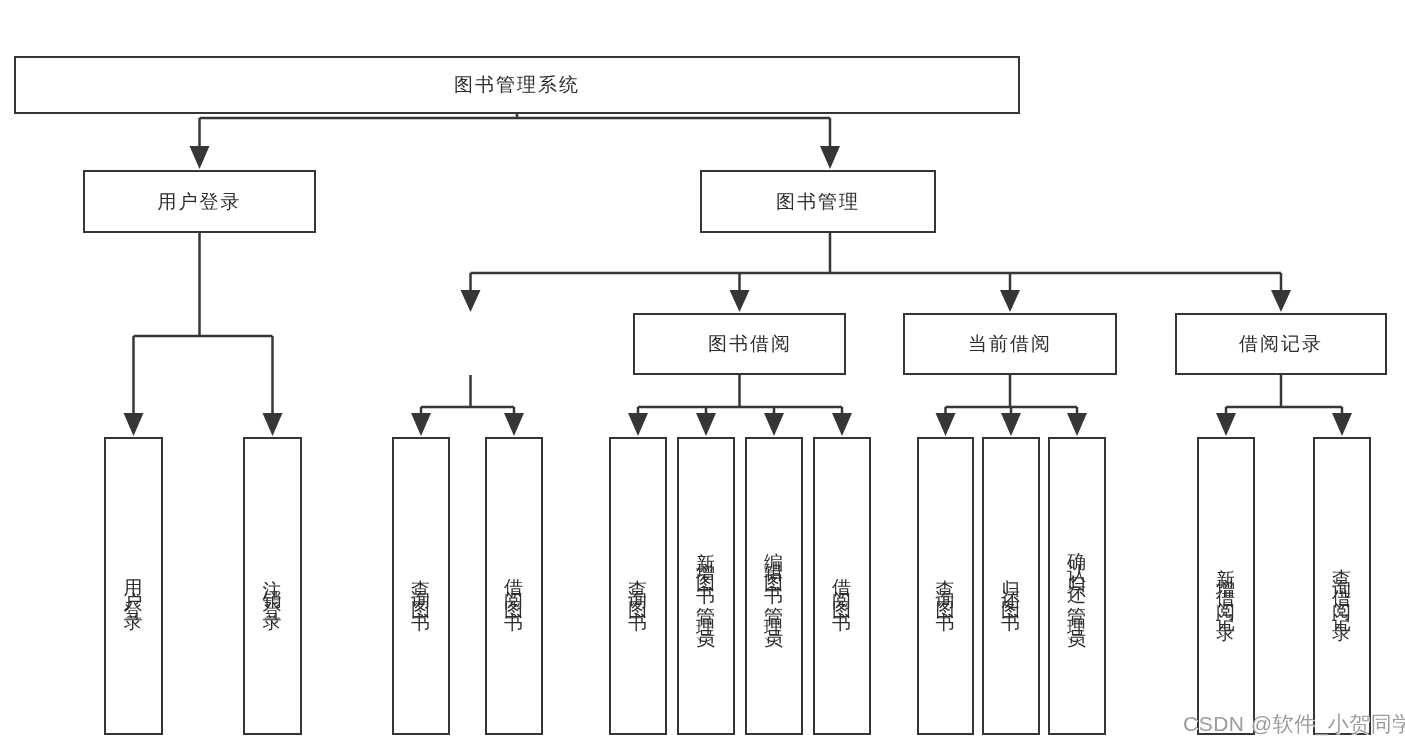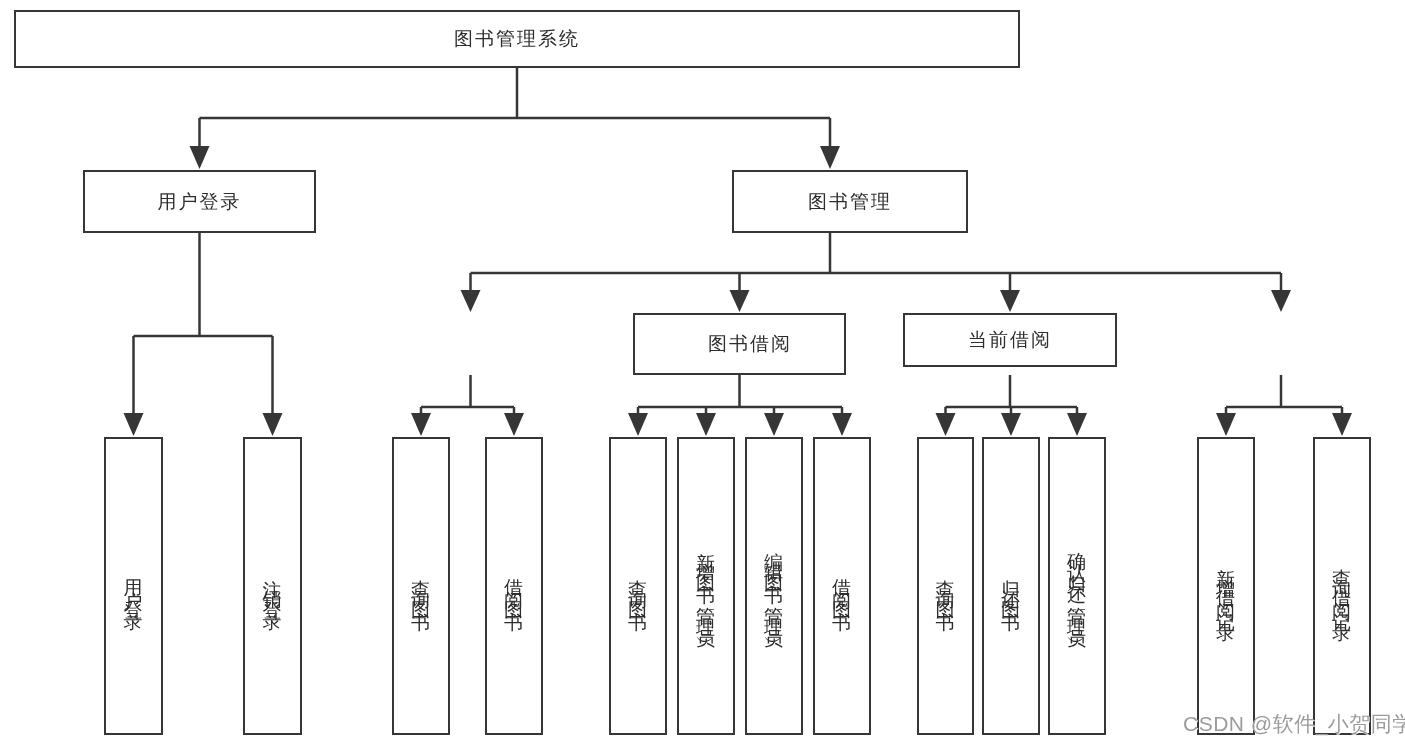--- a/index.html
+++ b/index.html
@@ -20,21 +20,21 @@
     position: absolute;
     box-sizing: border-box;
     border: 2.5px solid var(--line, #303030);
     background: #ffffff;
     display: flex;
     align-items: center;
     justify-content: center;
     color: var(--ink, #2d2d2d);
   }
   .hbox { font-size: 19px; letter-spacing: 2px; }
-  .hbox.root { font-size: 19px; }
+  .hbox.root { font-size: 19px; margin-top: 46px; }
   .vbox span {
     writing-mode: vertical-rl;
     text-orientation: mixed;
     font-size: 19px;
     letter-spacing: 11px;
     line-height: 1;
     white-space: nowrap;
   }
   .label { pointer-events: none; }
   #watermark {
@@ -115,29 +115,32 @@
     <polygon points="1332,413 1352,413 1342,436" stroke="none"></polygon>
   </svg>
 
   <div class="node hbox root" style="left:14px; top:10px; width:1006px; height:58px;">
     <span class="label">图书管理系统</span>
   </div>
 
   <div class="node hbox" style="left:83px; top:170px; width:233px; height:63px;">
     <span class="label">用户登录</span>
   </div>
-  <div class="node hbox" style="left:732px; top:170px; width:236px; height:63px;">
+  <div class="node hbox" style="left:700px; top:170px; width:236px; height:63px;">
     <span class="label">图书管理</span>
   </div>
 
   <div class="node hbox" style="left:633px; top:313px; width:213px; height:62px;padding-left:21px;">
     <span class="label">图书借阅</span>
   </div>
-  <div class="node hbox" style="left:903px; top:313px; width:214px; height:54px;">
+  <div class="node hbox" style="left:903px; top:313px; width:214px; height:62px;">
     <span class="label">当前借阅</span>
+  </div>
+  <div class="node hbox" style="left:1175px; top:313px; width:212px; height:62px;">
+    <span class="label">借阅记录</span>
   </div>
 
   <div class="node vbox" style="left:104px; top:437px; width:59px; height:298px;">
     <span class="label">用户登录</span>
   </div>
   <div class="node vbox" style="left:243px; top:437px; width:59px; height:298px;">
     <span class="label">注销登录</span>
   </div>
 
   <div class="node vbox" style="left:392px; top:437px; width:58px; height:298px;">

